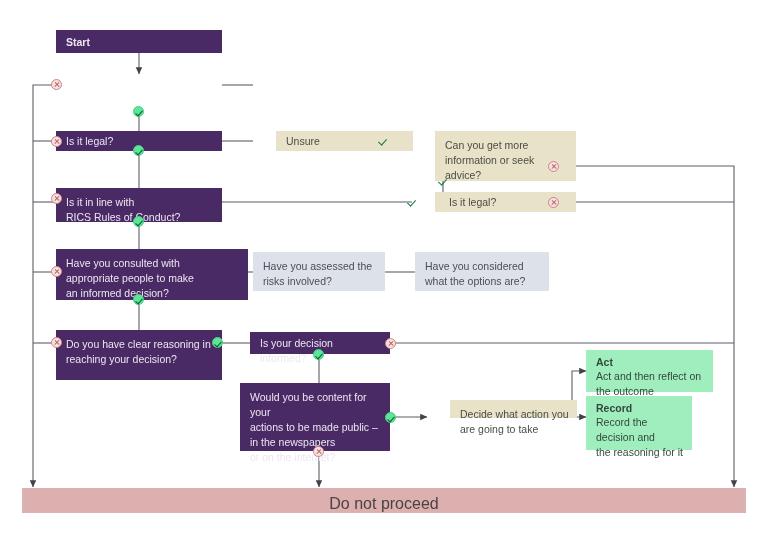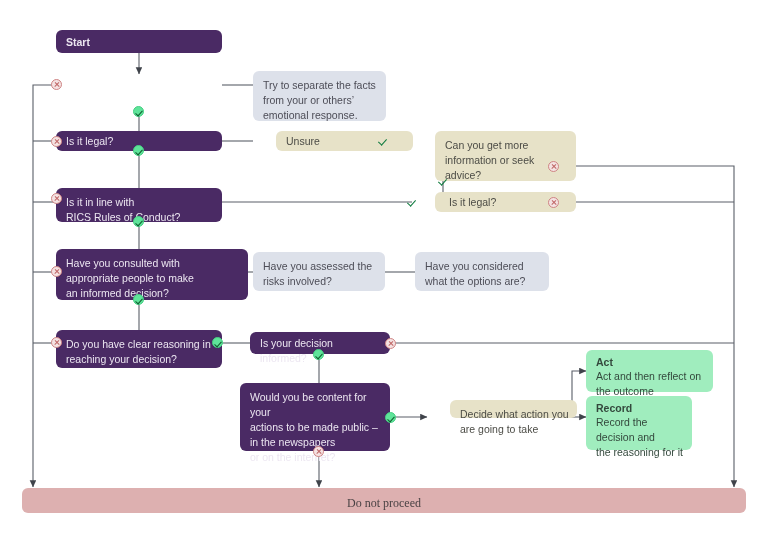--- a/index.html
+++ b/index.html
@@ -3,35 +3,35 @@
 <meta charset="utf-8">
 <style>
   html,body{margin:0;padding:0;background:#ffffff;}
   body{width:768px;height:543px;overflow:hidden;
        font-family:"Liberation Sans","DejaVu Sans",sans-serif;}
   #canvas{position:relative;width:768px;height:543px;background:#fff;}
 
   svg#wires{position:absolute;left:0;top:0;width:768px;height:543px;}
 
   .node{position:absolute;box-sizing:border-box;
-        font-size:10.5px;line-height:15px;border-radius:6px;}
+        font-size:10.5px;line-height:15px;}
   .node .txt{position:absolute;left:10px;right:8px;top:7px;white-space:pre-line;}
 
   .purple{background:#4a2a64;color:#e9e2ef;}
   .purple .txt{color:#ece6f1;}
   .bluegray{background:#dde1ea;color:#4b4b55;}
   .bluegray .txt{color:#4d4d57;}
   .tan{background:#e7e2c8;color:#4b4b45;margin-left:23px;}
   .tan .txt{color:#4c4c46;}
   .green{background:#a0edbe;color:#2d4a3a;}
   .green .txt{color:#33483c;}
   .pink{background:#ddb0b0;color:#4a4244;}
 
   .barlabel{position:absolute;width:100%;text-align:center;top:8px;
-            font-size:12px;color:#4a4244;font-family:Liberation Serif, serif;}
+            font-size:16px;color:#4a4244;}
 
   
   .badge{position:absolute;width:11px;height:11px;border-radius:50%;
          box-sizing:border-box;z-index:6;}
   .badge.no{background:#f4e2e2;border:1.2px solid #cf8484;}
   .badge.no:before,.badge.no:after{content:"";position:absolute;left:1.6px;top:4px;
         width:6px;height:1.4px;background:#c06767;}
   .badge.no:before{transform:rotate(45deg);}
   .badge.no:after{transform:rotate(-45deg);}
   .badge.yes{background:#5fe49a;border:1px solid #46cf83;}
@@ -96,25 +96,20 @@
     </g>
   </svg>
 
   <div class="node purple" style="left:56px;top:30px;width:166px;height:23px;">
     <div class="txt" style="top:5px;font-weight:bold;">Start</div>
   </div>
 
   <span class="badge no" style="left:51px;top:79px;"></span>
   <span class="badge yes" style="left:133px;top:106px;"></span>
 
-  <div class="node bluegray" style="left:253px;top:71px;width:133px;height:50px;">
-    <div class="txt">Try to separate the facts
-from your or others’
-emotional response.</div>
-  </div>
 
   <div class="node purple" style="left:56px;top:131px;width:166px;height:20px;">
     <div class="txt" style="top:3px;">Is it legal?</div>
   </div>
   <span class="badge no" style="left:51px;top:136px;"></span>
   <span class="badge yes" style="left:133px;top:145px;"></span>
 
   <div class="node tan" style="left:253px;top:131px;width:137px;height:20px;">
     <div class="txt" style="top:3px;">Unsure</div>
   </div>
@@ -152,21 +147,21 @@
   <div class="node bluegray" style="left:253px;top:252px;width:132px;height:39px;">
     <div class="txt">Have you assessed the
 risks involved?</div>
   </div>
 
   <div class="node bluegray" style="left:415px;top:252px;width:134px;height:39px;">
     <div class="txt">Have you considered
 what the options are?</div>
   </div>
 
-  <div class="node purple" style="left:56px;top:330px;width:166px;height:38px;">
+  <div class="node purple" style="left:56px;top:330px;width:166px;height:50px;">
     <div class="txt">Do you have clear reasoning in
 reaching your decision?</div>
   </div>
   <span class="badge no" style="left:51px;top:337px;"></span>
   <span class="badge yes" style="left:212px;top:337px;"></span>
 
   <div class="node purple" style="left:250px;top:332px;width:140px;height:22px;">
     <div class="txt" style="top:4px;">Is your decision informed?</div>
   </div>
   <span class="badge no" style="left:385px;top:338px;"></span>

